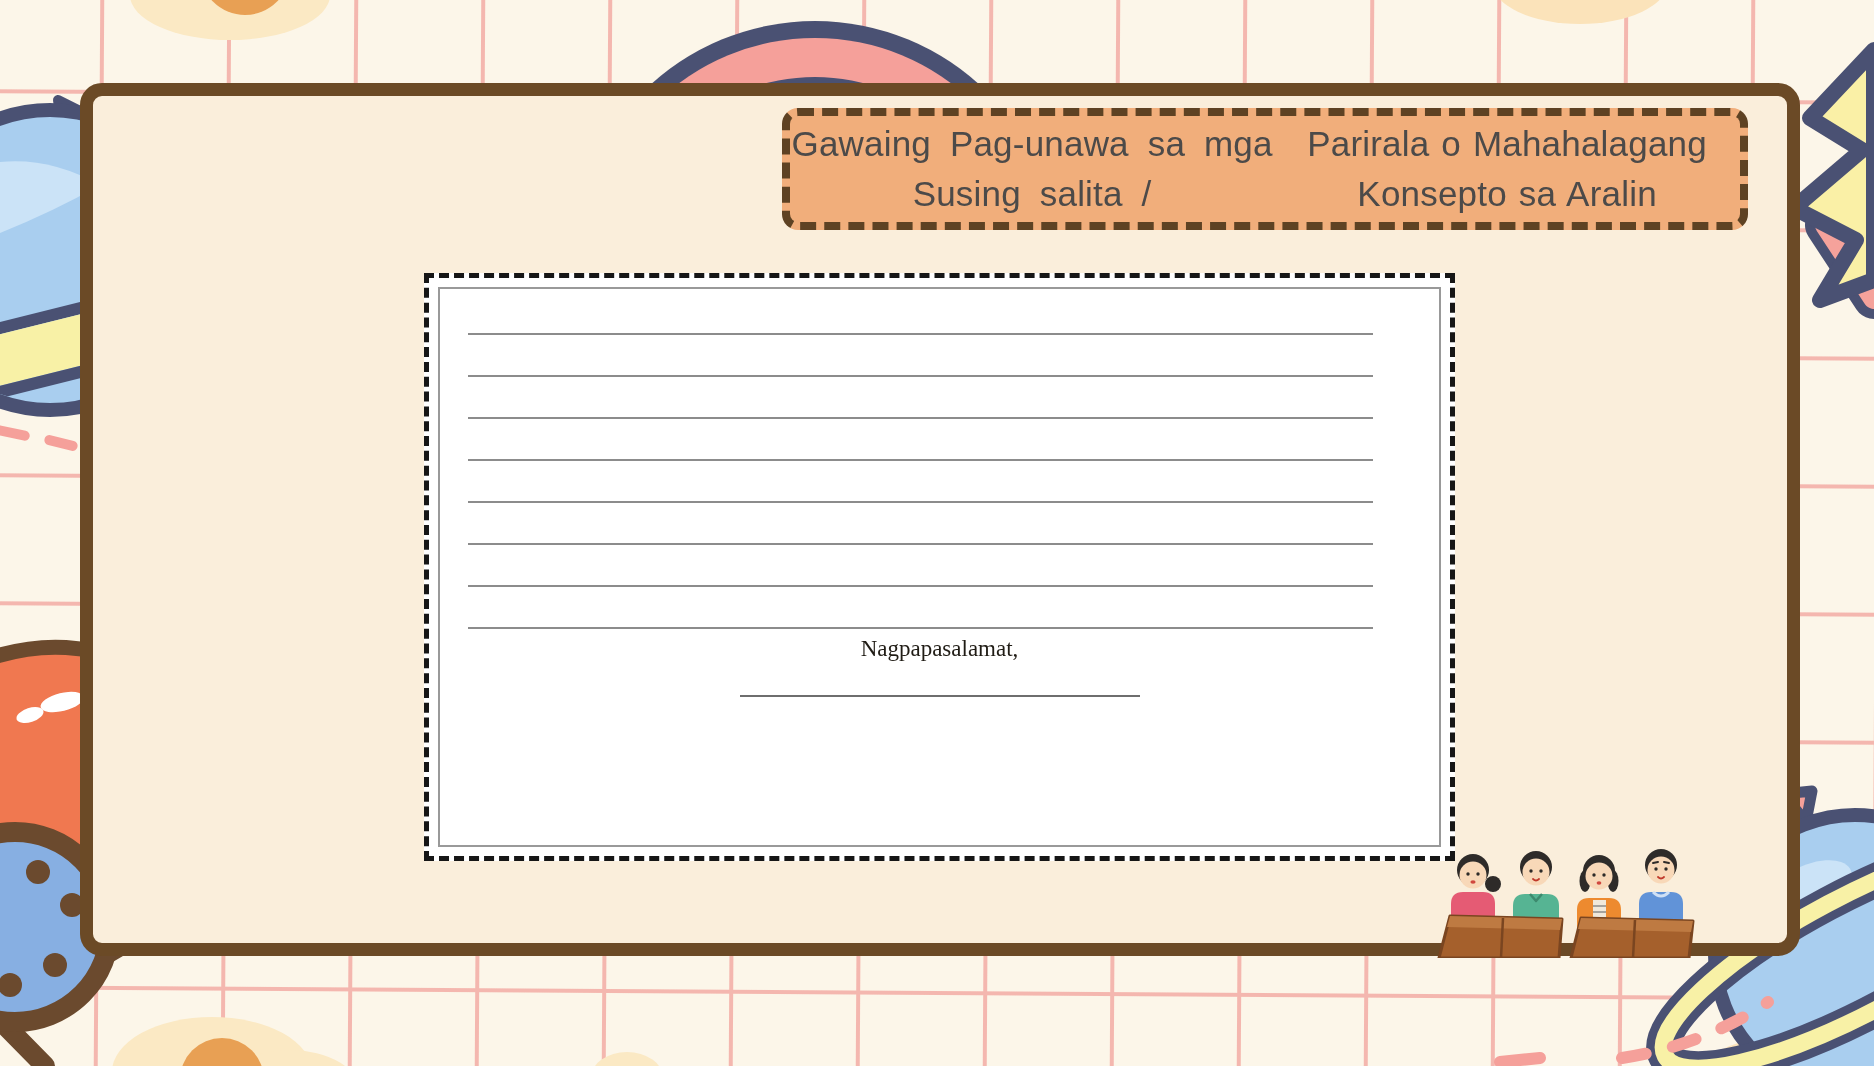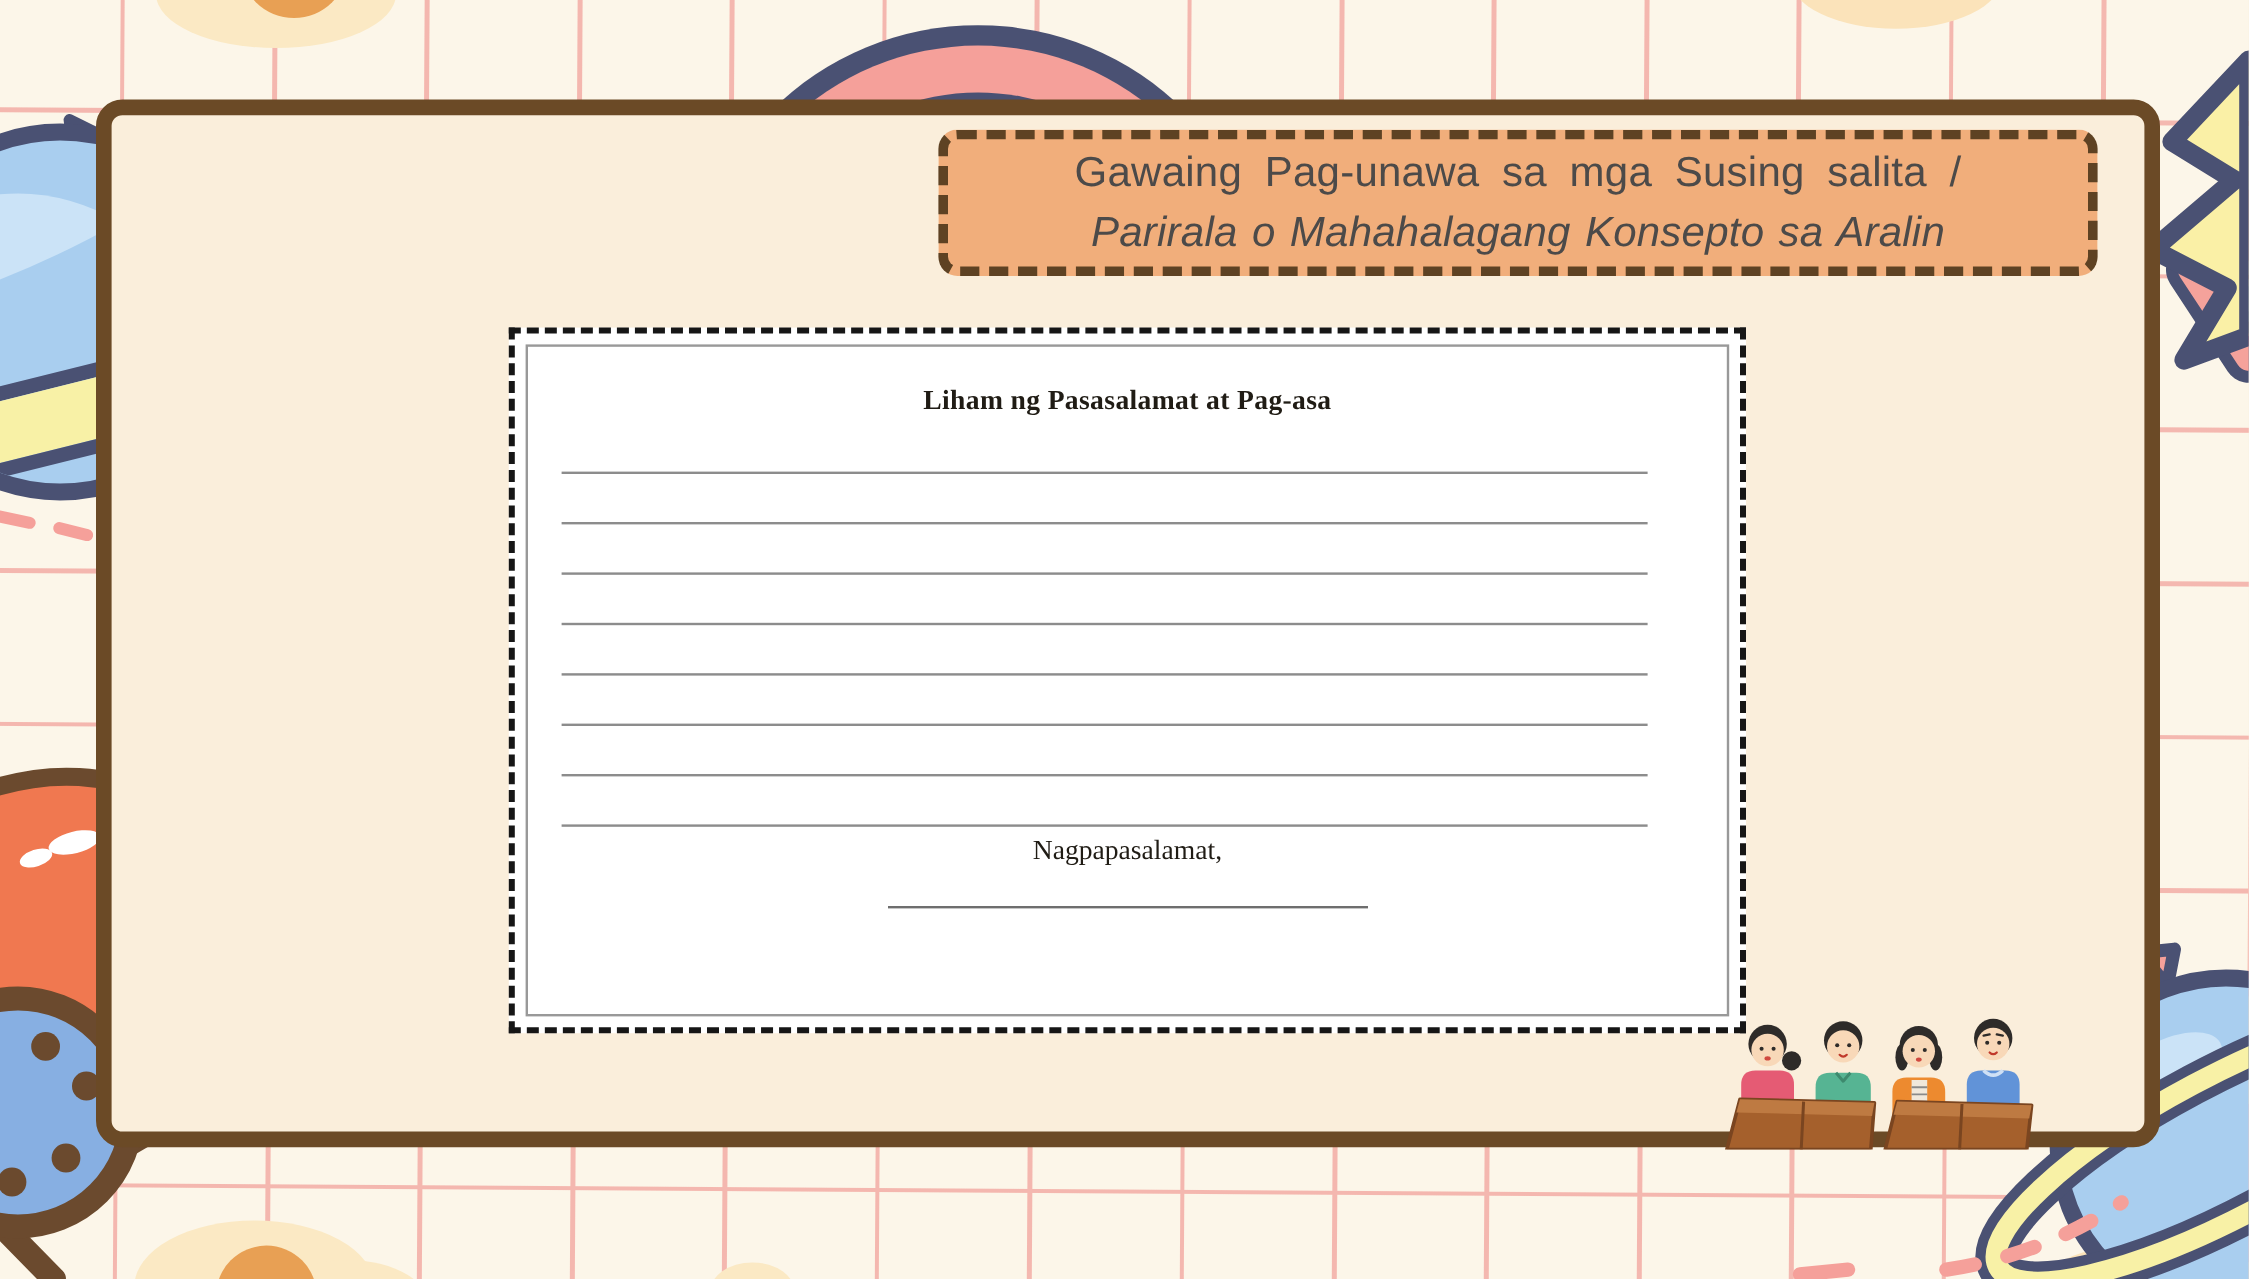--- a/index.html
+++ b/index.html
@@ -24,26 +24,26 @@
   .frame{
     position:absolute;left:80px;top:83px;width:1720px;height:873px;
     box-sizing:border-box;border:13px solid var(--frame-border,#6B4A26);
     border-radius:22px;background:var(--frame-fill,#FAEEDB);z-index:2;
   }
   
   .title-box{
     position:absolute;left:689px;top:12px;width:966px;height:122px;
     box-sizing:border-box;border:8px dashed var(--title-border,#5E4223);
     border-radius:16px;background:var(--title-fill,#F1AE7B);
-    display:flex;flex-direction:column;justify-content:center;align-items:center;
+    display:flex;flex-direction:row;justify-content:center;align-items:center;
     color:var(--title-text,#4C4A49);font-size:35px;font-weight:500;line-height:50px;
     text-align:center;letter-spacing:.2px;
   }
   .title-line.l1{word-spacing:9px;}
-  .title-line.l2{word-spacing:2px;font-style:italic;}
+  .title-line.l2{word-spacing:2px;}
   
   .letter-box{
     position:absolute;left:331px;top:177px;width:1031px;height:588px;
     box-sizing:border-box;border:5px dashed var(--letter-dash,#161616);
     background:#ffffff;padding:9px;
   }
   .page{
     width:100%;height:100%;box-sizing:border-box;
     border:2px solid var(--page-border,#999999);
     font-family:"Liberation Serif",serif;color:var(--letter-text,#201C15);
@@ -145,21 +145,20 @@
   </svg>
 
   <div class="frame">
     <div class="title-box">
       <div class="title-line l1">Gawaing Pag-unawa sa mga Susing salita /</div>
       <div class="title-line l2">Parirala o Mahahalagang Konsepto sa Aralin</div>
     </div>
 
     <div class="letter-box">
       <div class="page">
-        <div class="heading">Liham ng Pasasalamat at Pag-asa</div>
         <div class="rules">
             <div class="rule"></div>
             <div class="rule"></div>
             <div class="rule"></div>
             <div class="rule"></div>
             <div class="rule"></div>
             <div class="rule"></div>
             <div class="rule"></div>
             <div class="rule"></div>
           </div>

